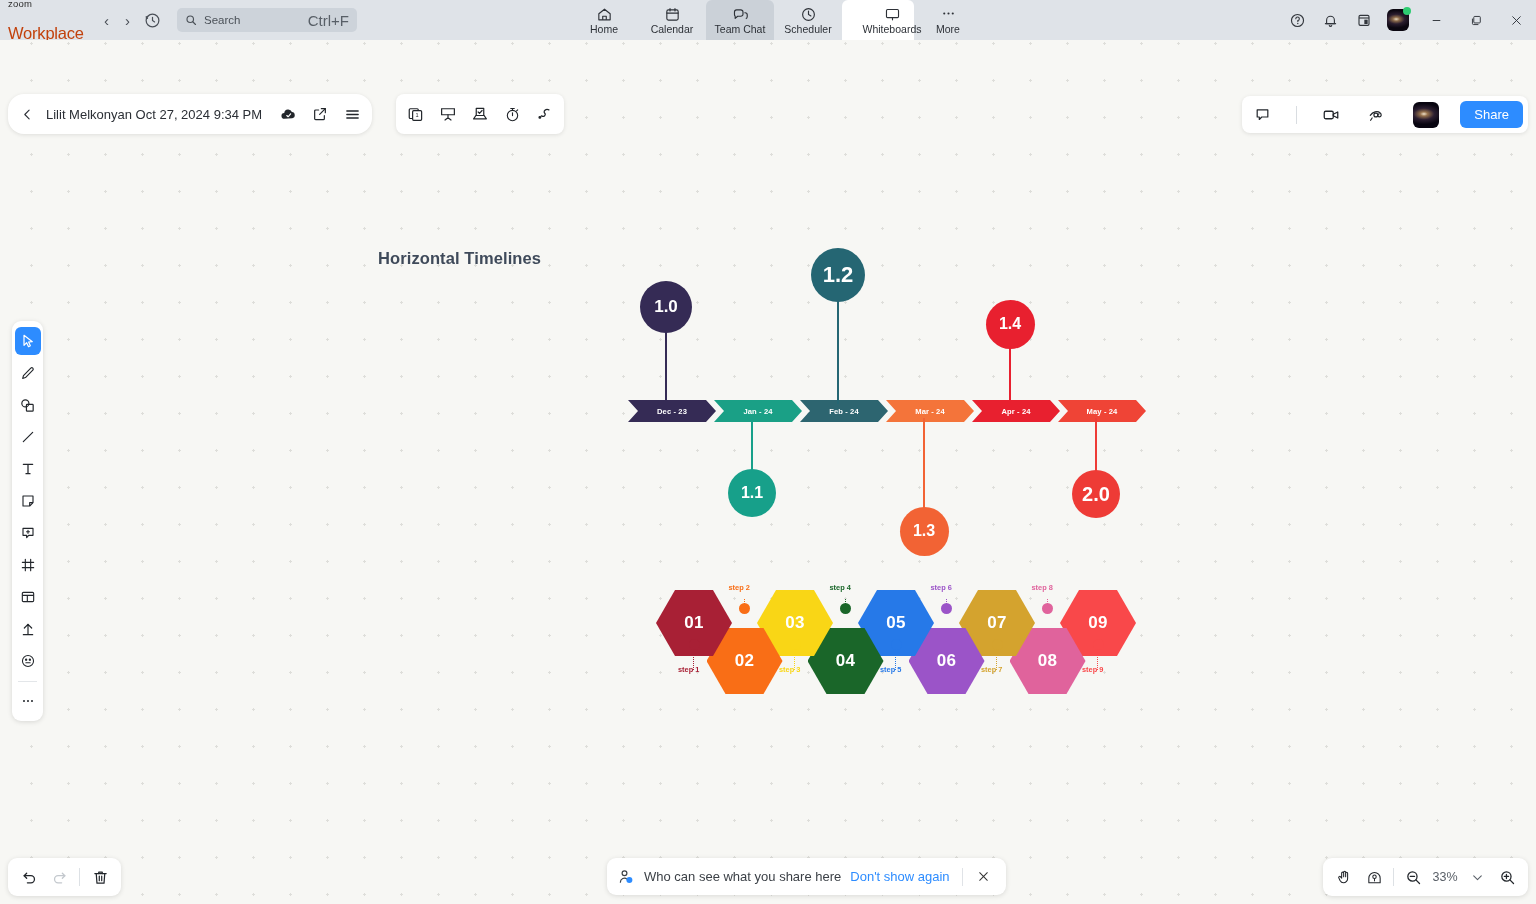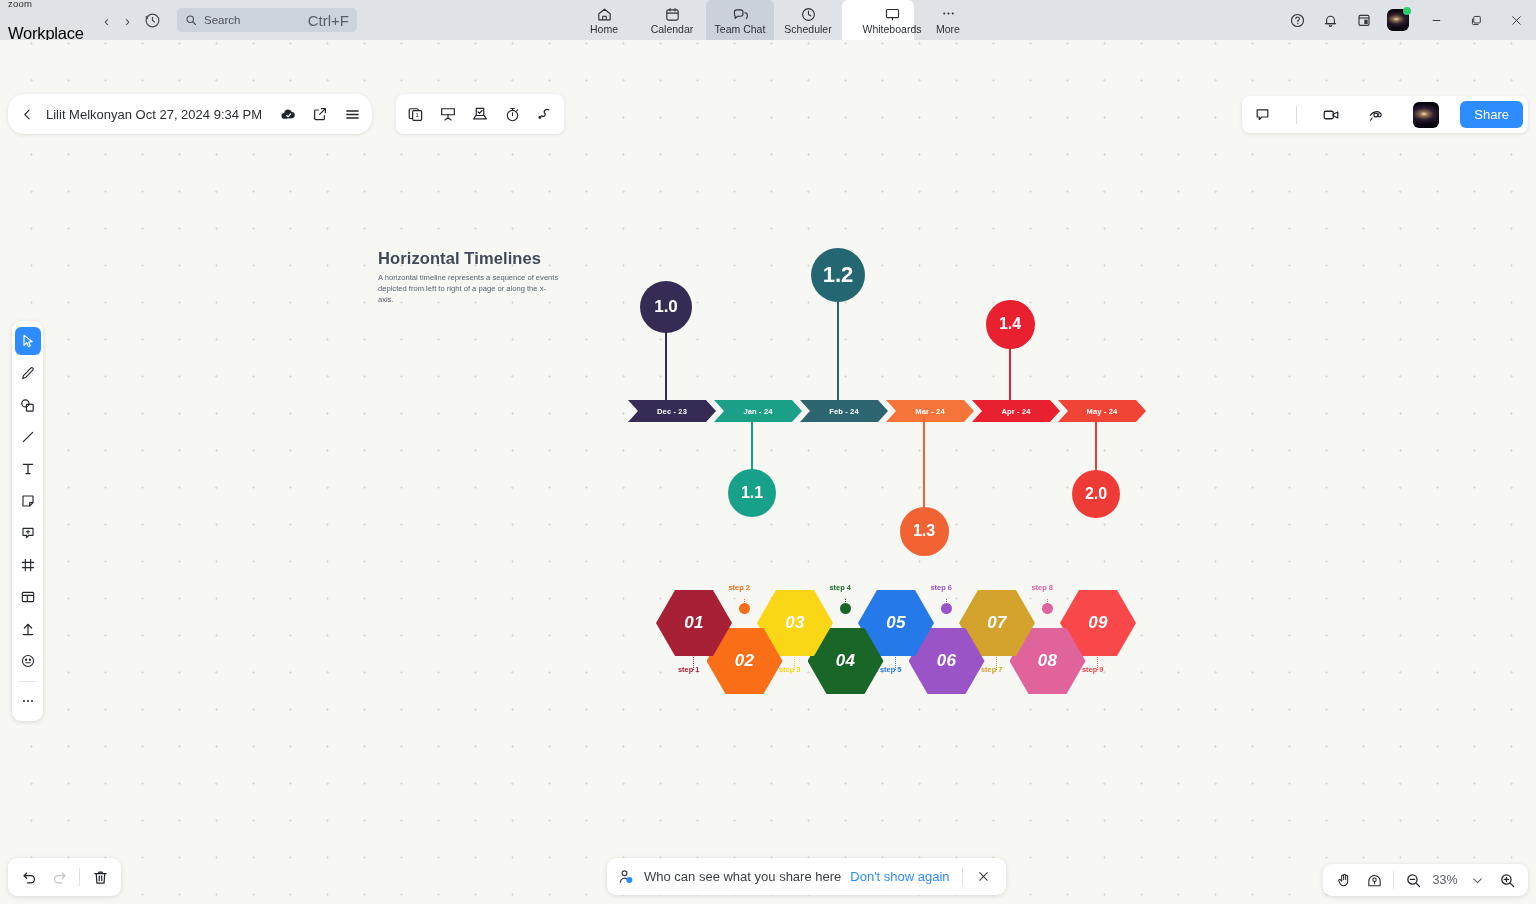--- a/index.html
+++ b/index.html
@@ -11,21 +11,21 @@
   }
   .app { position: relative; width: 1536px; height: 904px; background: #dfe3e8; }
 
   
   .titlebar {
     position: absolute; top: 0; left: 0; width: 1536px; height: 40px;
     background: #dfe3e8; display: flex; align-items: center;
   }
   .brand { margin-left: 8px; width: 84px; line-height: 1; }
   .brand .zoom { font-size: 9.5px; color: #2b2b2b; letter-spacing: .2px; display:block; margin-bottom:16px;}
-  .brand .wp { font-size: 16.5px; color: #000000; font-weight: 400; letter-spacing: -.2px; display:block; }
+  .brand .wp { font-size: 16.5px; color: #c2410c; font-weight: 400; letter-spacing: -.2px; display:block; }
   .navarrows { display: flex; align-items: center; gap: 16px; margin-left: 12px; color: #4a4f57; }
   .navarrows .ar { font-size: 15px; cursor: pointer; line-height:1; }
   .hist { margin-left: 14px; display:flex; align-items:center; }
   .searchbox {
     margin-left: 16px; width: 180px; height: 24px; border-radius: 5px;
     background: #cdd3da; display: flex; align-items: center; padding: 0 8px; gap: 7px;
   }
   .searchbox .stext { font-size: 11.5px; color: #4b5158; }
   .searchbox .skey { font-size: 15px; color: #585f67; margin-left: auto; }
 
@@ -105,21 +105,21 @@
   .toast {
     position: absolute; left: 607px; bottom: 9px; height: 37px; background: #fff; border-radius: 9px;
     display: flex; align-items: center; padding: 0 10px; gap: 9px; box-shadow: 0 1px 5px rgba(0,0,0,.12);
   }
   .toast .ttext { font-size: 13px; color: #3c4147; }
   .toast .tlink { font-size: 13px; color: #2d8cff; cursor: pointer; }
   .toast .tdiv { width: 1px; height: 18px; background: #e0e3e7; margin-left: 3px; }
   .toast .tclose { width: 24px; height: 24px; display:flex; align-items:center; justify-content:center; color:#333; cursor:pointer; }
 
   .zoombar {
-    position: absolute; right: 8px; bottom: 8px; height: 32px; background: #fff; border-radius: 9px;
+    position: absolute; right: 8px; bottom: 8px; height: 38px; background: #fff; border-radius: 9px;
     display: flex; align-items: center; padding: 6px 6px; box-shadow: 0 1px 5px rgba(0,0,0,.12);
   }
   .zb-icon { width: 30px; height: 30px; display:flex; align-items:center; justify-content:center; color:#22262b; cursor:pointer; }
   .zb-div { width: 1px; height: 18px; background: #dde1e5; margin: 0 4px; }
   .zb-pct { font-size: 12.5px; color: #5a6068; min-width: 34px; text-align: center; cursor: pointer; }
 
   
   .diagram { position: absolute; left: 0; top: 0; width: 1536px; height: 864px; pointer-events: none; }
   .diagram * { pointer-events: auto; }
 
@@ -136,21 +136,21 @@
   .tl-chev { position: absolute; height: 22px; display: flex; align-items: center; justify-content: center; }
   .tl-chev .lbl { font-size: 7.6px; font-weight: bold; color: #fff; letter-spacing: .1px; z-index:2; position:relative; }
 
   .tl-stem { position: absolute; width: 1.6px; }
   .tl-circle {
     position: absolute; border-radius: 50%; display: flex; align-items: center; justify-content: center;
     color: #fff; font-size: 17px; font-weight: bold;
   }
 
   
-  .hex { position: absolute; width: 76px; height: 66px; font-style: italic; }
+  .hex { position: absolute; width: 76px; height: 66px; }
   .hex .hshape { width: 100%; height: 100%; clip-path: polygon(25% 0%, 75% 0%, 100% 50%, 75% 100%, 25% 100%, 0% 50%); }
   .hex .hnum {
     position: absolute; inset: 0; display: flex; align-items: center; justify-content: center;
     color: #fff; font-size: 17px; font-weight: bold; letter-spacing: .3px;
   }
   .hx-line { position: absolute; width: 0; border-left: 1.3px dotted; }
   .hx-dot { position: absolute; width: 11px; height: 11px; border-radius: 50%; }
   .hx-lbl { position: absolute; font-size: 7.4px; font-weight: bold; white-space: nowrap; }
 </style>
 </head>
@@ -269,21 +269,20 @@
             <path d="M5 5 L19 19 M19 5 L5 19"></path>
           </svg>
       </div>
     </div>
   </div>
 
   <div class="canvas">
 
     <div class="diagram">
       <div class="dg-title">Horizontal Timelines</div>
-      <div class="dg-desc">A horizontal timeline represents a sequence of events depicted from left to right of a page or along the x-axis.</div>
       <div id="tl-layer">
           <div class="tl-chev" style="left: 628px; top: 360px; width: 88px; background: rgb(53, 43, 85); clip-path: polygon(0px 0px, calc(100% - 10px) 0px, 100% 50%, calc(100% - 10px) 100%, 0px 100%, 10px 50%);">
             <span class="lbl">Dec - 23</span>
           </div>
           <div class="tl-chev" style="left: 714px; top: 360px; width: 88px; background: rgb(26, 160, 134); clip-path: polygon(0px 0px, calc(100% - 10px) 0px, 100% 50%, calc(100% - 10px) 100%, 0px 100%, 10px 50%);">
             <span class="lbl">Jan - 24</span>
           </div>
           <div class="tl-chev" style="left: 800px; top: 360px; width: 88px; background: rgb(45, 101, 112); clip-path: polygon(0px 0px, calc(100% - 10px) 0px, 100% 50%, calc(100% - 10px) 100%, 0px 100%, 10px 50%);">
             <span class="lbl">Feb - 24</span>
           </div>
@@ -300,21 +299,21 @@
           <div class="tl-circle" style="width: 52px; height: 52px; left: 640px; top: 241px; background: rgb(53, 43, 85); font-size: 17px;">1.0</div>
           <div class="tl-stem" style="left: 751.2px; background: rgb(23, 160, 138); top: 378px; height: 75px;"></div>
           <div class="tl-circle" style="width: 48px; height: 48px; left: 728px; top: 429px; background: rgb(23, 160, 138); font-size: 16px;">1.1</div>
           <div class="tl-stem" style="left: 837.2px; background: rgb(37, 102, 115); top: 235px; height: 129px;"></div>
           <div class="tl-circle" style="width: 54px; height: 54px; left: 811px; top: 208px; background: rgb(37, 102, 115); font-size: 22px;">1.2</div>
           <div class="tl-stem" style="left: 923.2px; background: rgb(242, 99, 52); top: 378px; height: 113px;"></div>
           <div class="tl-circle" style="width: 49px; height: 49px; left: 899.5px; top: 466.5px; background: rgb(242, 99, 52); font-size: 16px;">1.3</div>
           <div class="tl-stem" style="left: 1009.2px; background: rgb(232, 32, 47); top: 284px; height: 80px;"></div>
           <div class="tl-circle" style="width: 49px; height: 49px; left: 985.5px; top: 259.5px; background: rgb(232, 32, 47); font-size: 16px;">1.4</div>
           <div class="tl-stem" style="left: 1095.2px; background: rgb(238, 59, 54); top: 378px; height: 76px;"></div>
-          <div class="tl-circle" style="width: 48px; height: 48px; left: 1072px; top: 430px; background: rgb(238, 59, 54); font-size: 16px;">2.0</div>
+          <div class="tl-circle" style="width: 48px; height: 48px; left: 1072px; top: 430px; background: rgb(238, 59, 54); font-size: 20px;">2.0</div>
         </div>
       <div id="hex-layer">
           <div class="hex" style="left: 656px; top: 550px; z-index: 10;">
             <div class="hshape" style="background: rgb(168, 32, 53);"></div>
             <div class="hnum">01</div>
           </div>
           <div class="hx-line" style="left: 693.4px; top: 614px; height: 16px; border-color: rgb(168, 32, 53); z-index: 2;"></div>
           <div class="hx-dot" style="left: 688.5px; top: 598.5px; background: rgb(168, 32, 53); z-index: 12;"></div>
           <div class="hx-lbl" style="left: 678px; top: 625px; color: rgb(168, 32, 53); z-index: 12;">step 1</div>
           <div class="hex" style="left: 706.5px; top: 588px; z-index: 9;">

